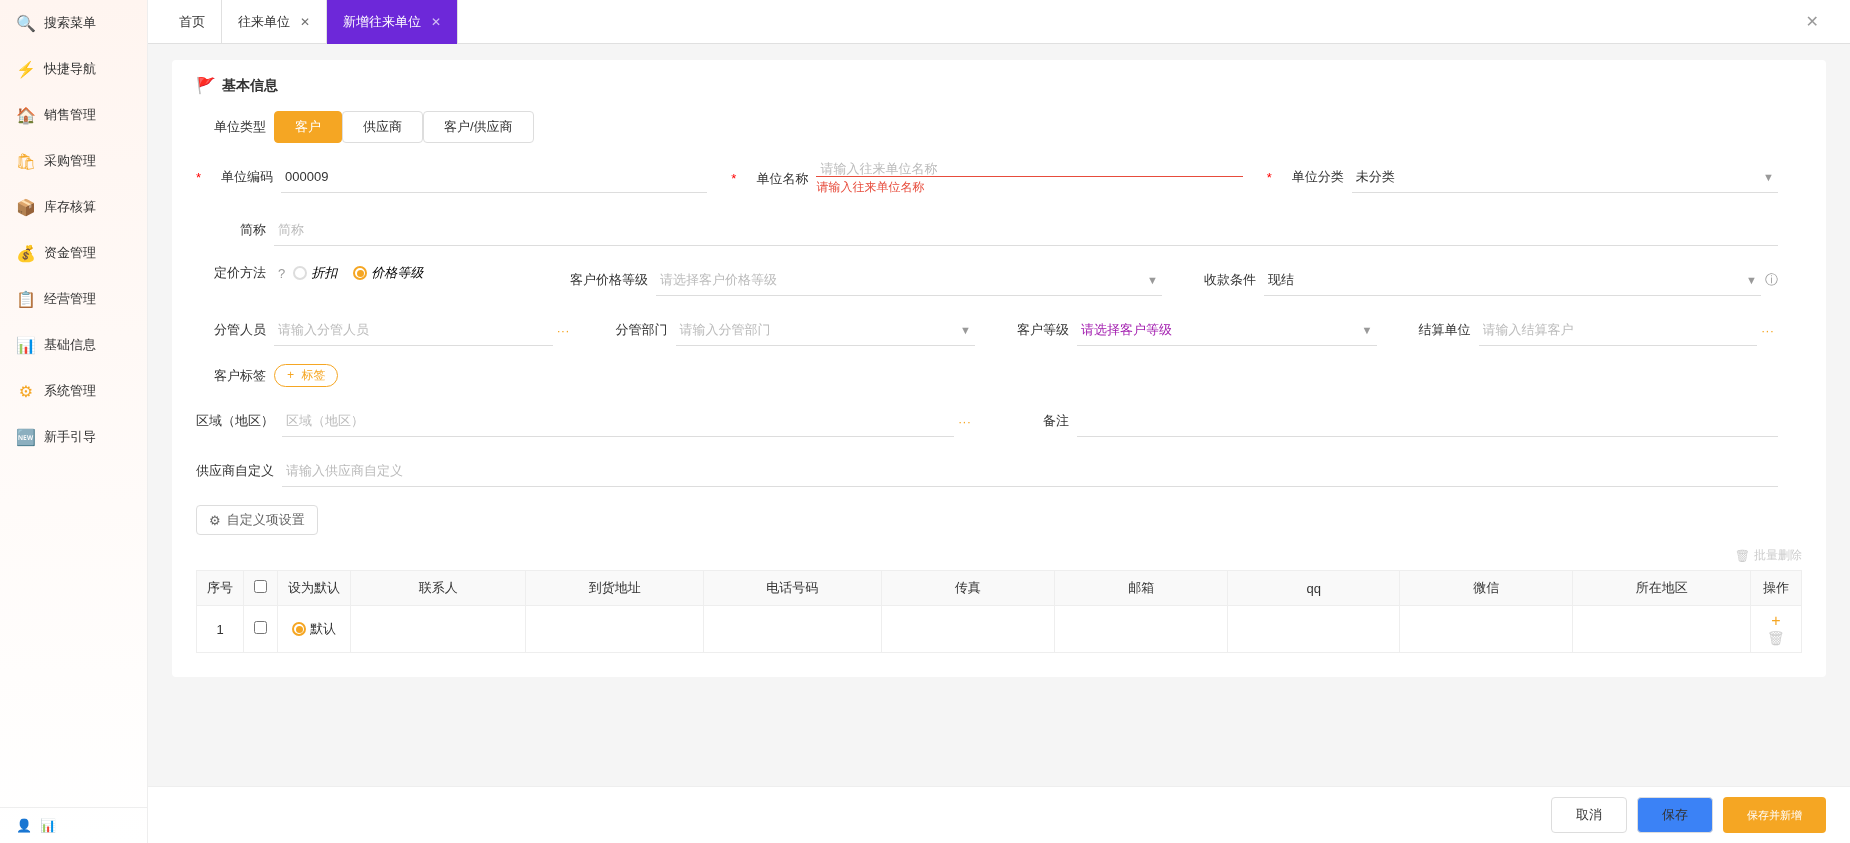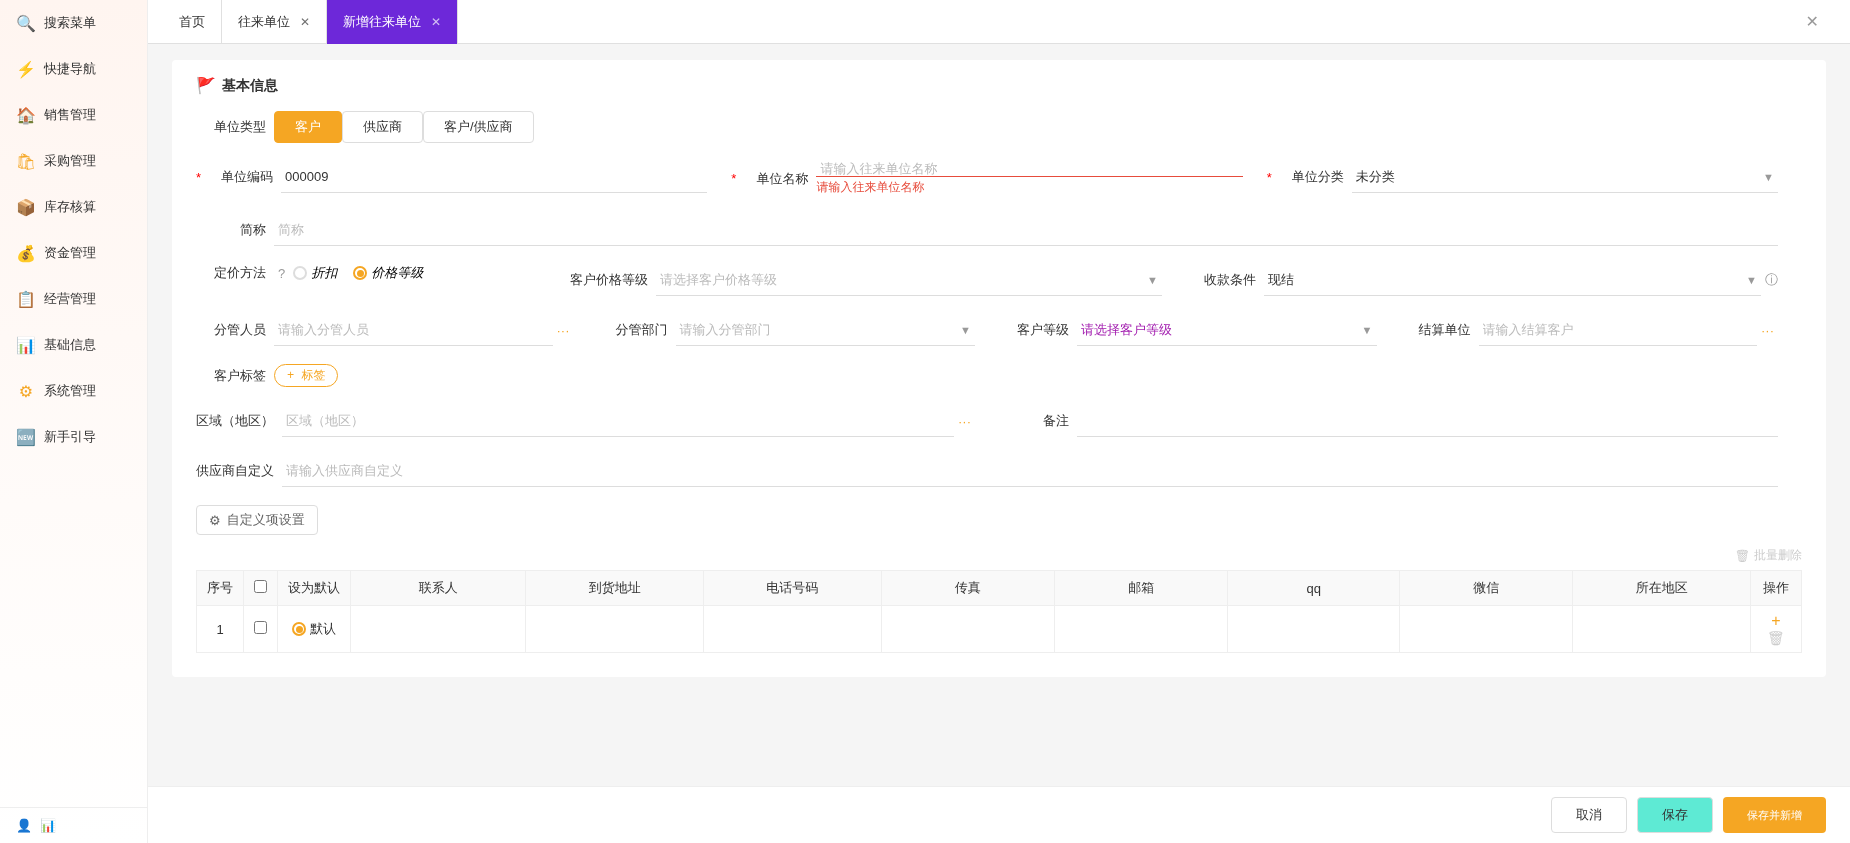--- a/index.html
+++ b/index.html
@@ -285,21 +285,21 @@
       background: #fff;
       color: #333;
       cursor: pointer;
       font-size: 13px;
     }
     .btn-save {
       height: 36px;
       padding: 0 24px;
       border: 1px solid #ddd;
       border-radius: 4px;
-      background: #5eead4;
+      background: #3b82f6;
       color: #333;
       cursor: pointer;
       font-size: 13px;
     }
     .btn-save-new {
       height: 36px;
       padding: 0 24px;
       border: none;
       border-radius: 4px;
       background: #f5a623;

